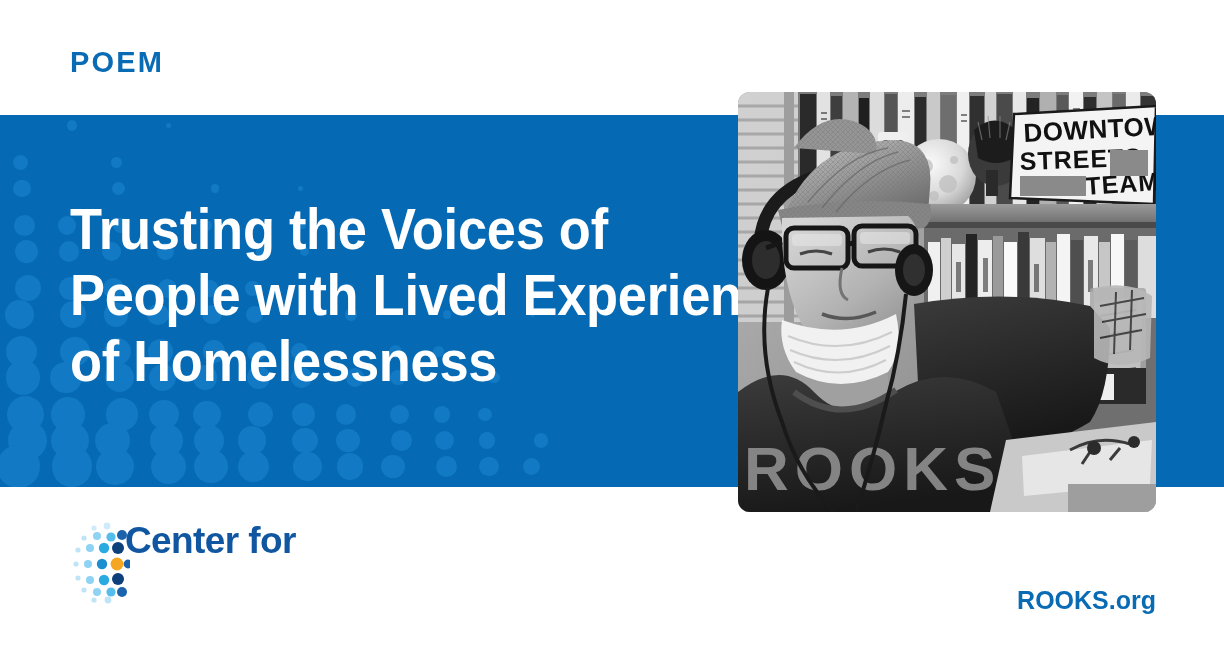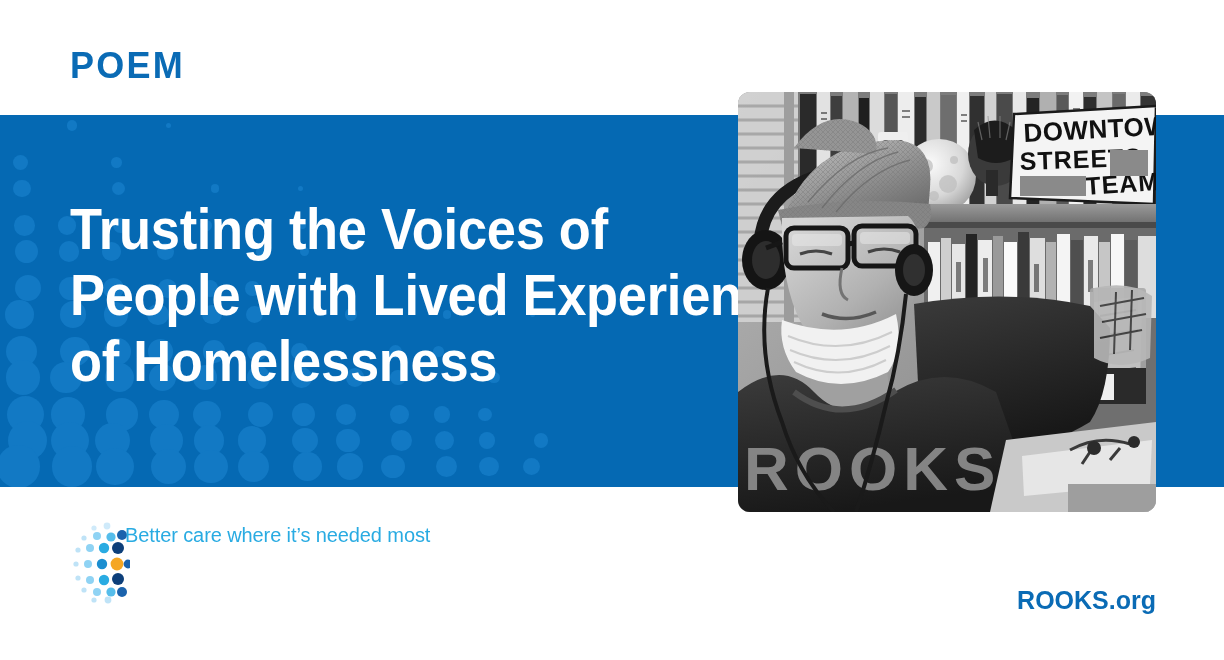--- a/index.html
+++ b/index.html
@@ -17,21 +17,21 @@
     height: 660px;
     background: #ffffff;
     overflow: hidden;
   }
 
   
   #poem-label {
     position: absolute;
     left: 70px;
     top: 48px;
-    font-size: 36px;
+    font-size: 29px;
     font-weight: bold;
     letter-spacing: 2.2px;
     color: #0a6bb5;
     line-height: 1;
     font-family: "Liberation Sans", sans-serif;
   }
 
   
   #blue-band {
     position: absolute;
@@ -562,19 +562,19 @@
 
       <circle cx="48" cy="28" r="6.0" fill="#0d3f7a"></circle>
       <circle cx="47" cy="44" r="6.4" fill="#f5a623"></circle>
       <circle cx="48" cy="59" r="6.0" fill="#0d3f7a"></circle>
       <circle cx="52" cy="72" r="5.0" fill="#1b63ad"></circle>
       <circle cx="52" cy="15" r="5.0" fill="#1b63ad"></circle>
       <circle cx="58" cy="44" r="4.4" fill="#1b63ad"></circle>
     </svg>
 
     <div id="logo-wordmark">
-      <span id="logo-tagline">Better care where it’s needed most</span>
+      <span class="wm-line">Center for</span>
     </div>
   </div>
 
   <div id="site-url">ROOKS.org</div>
 
 </div>
 
 </body></html>

